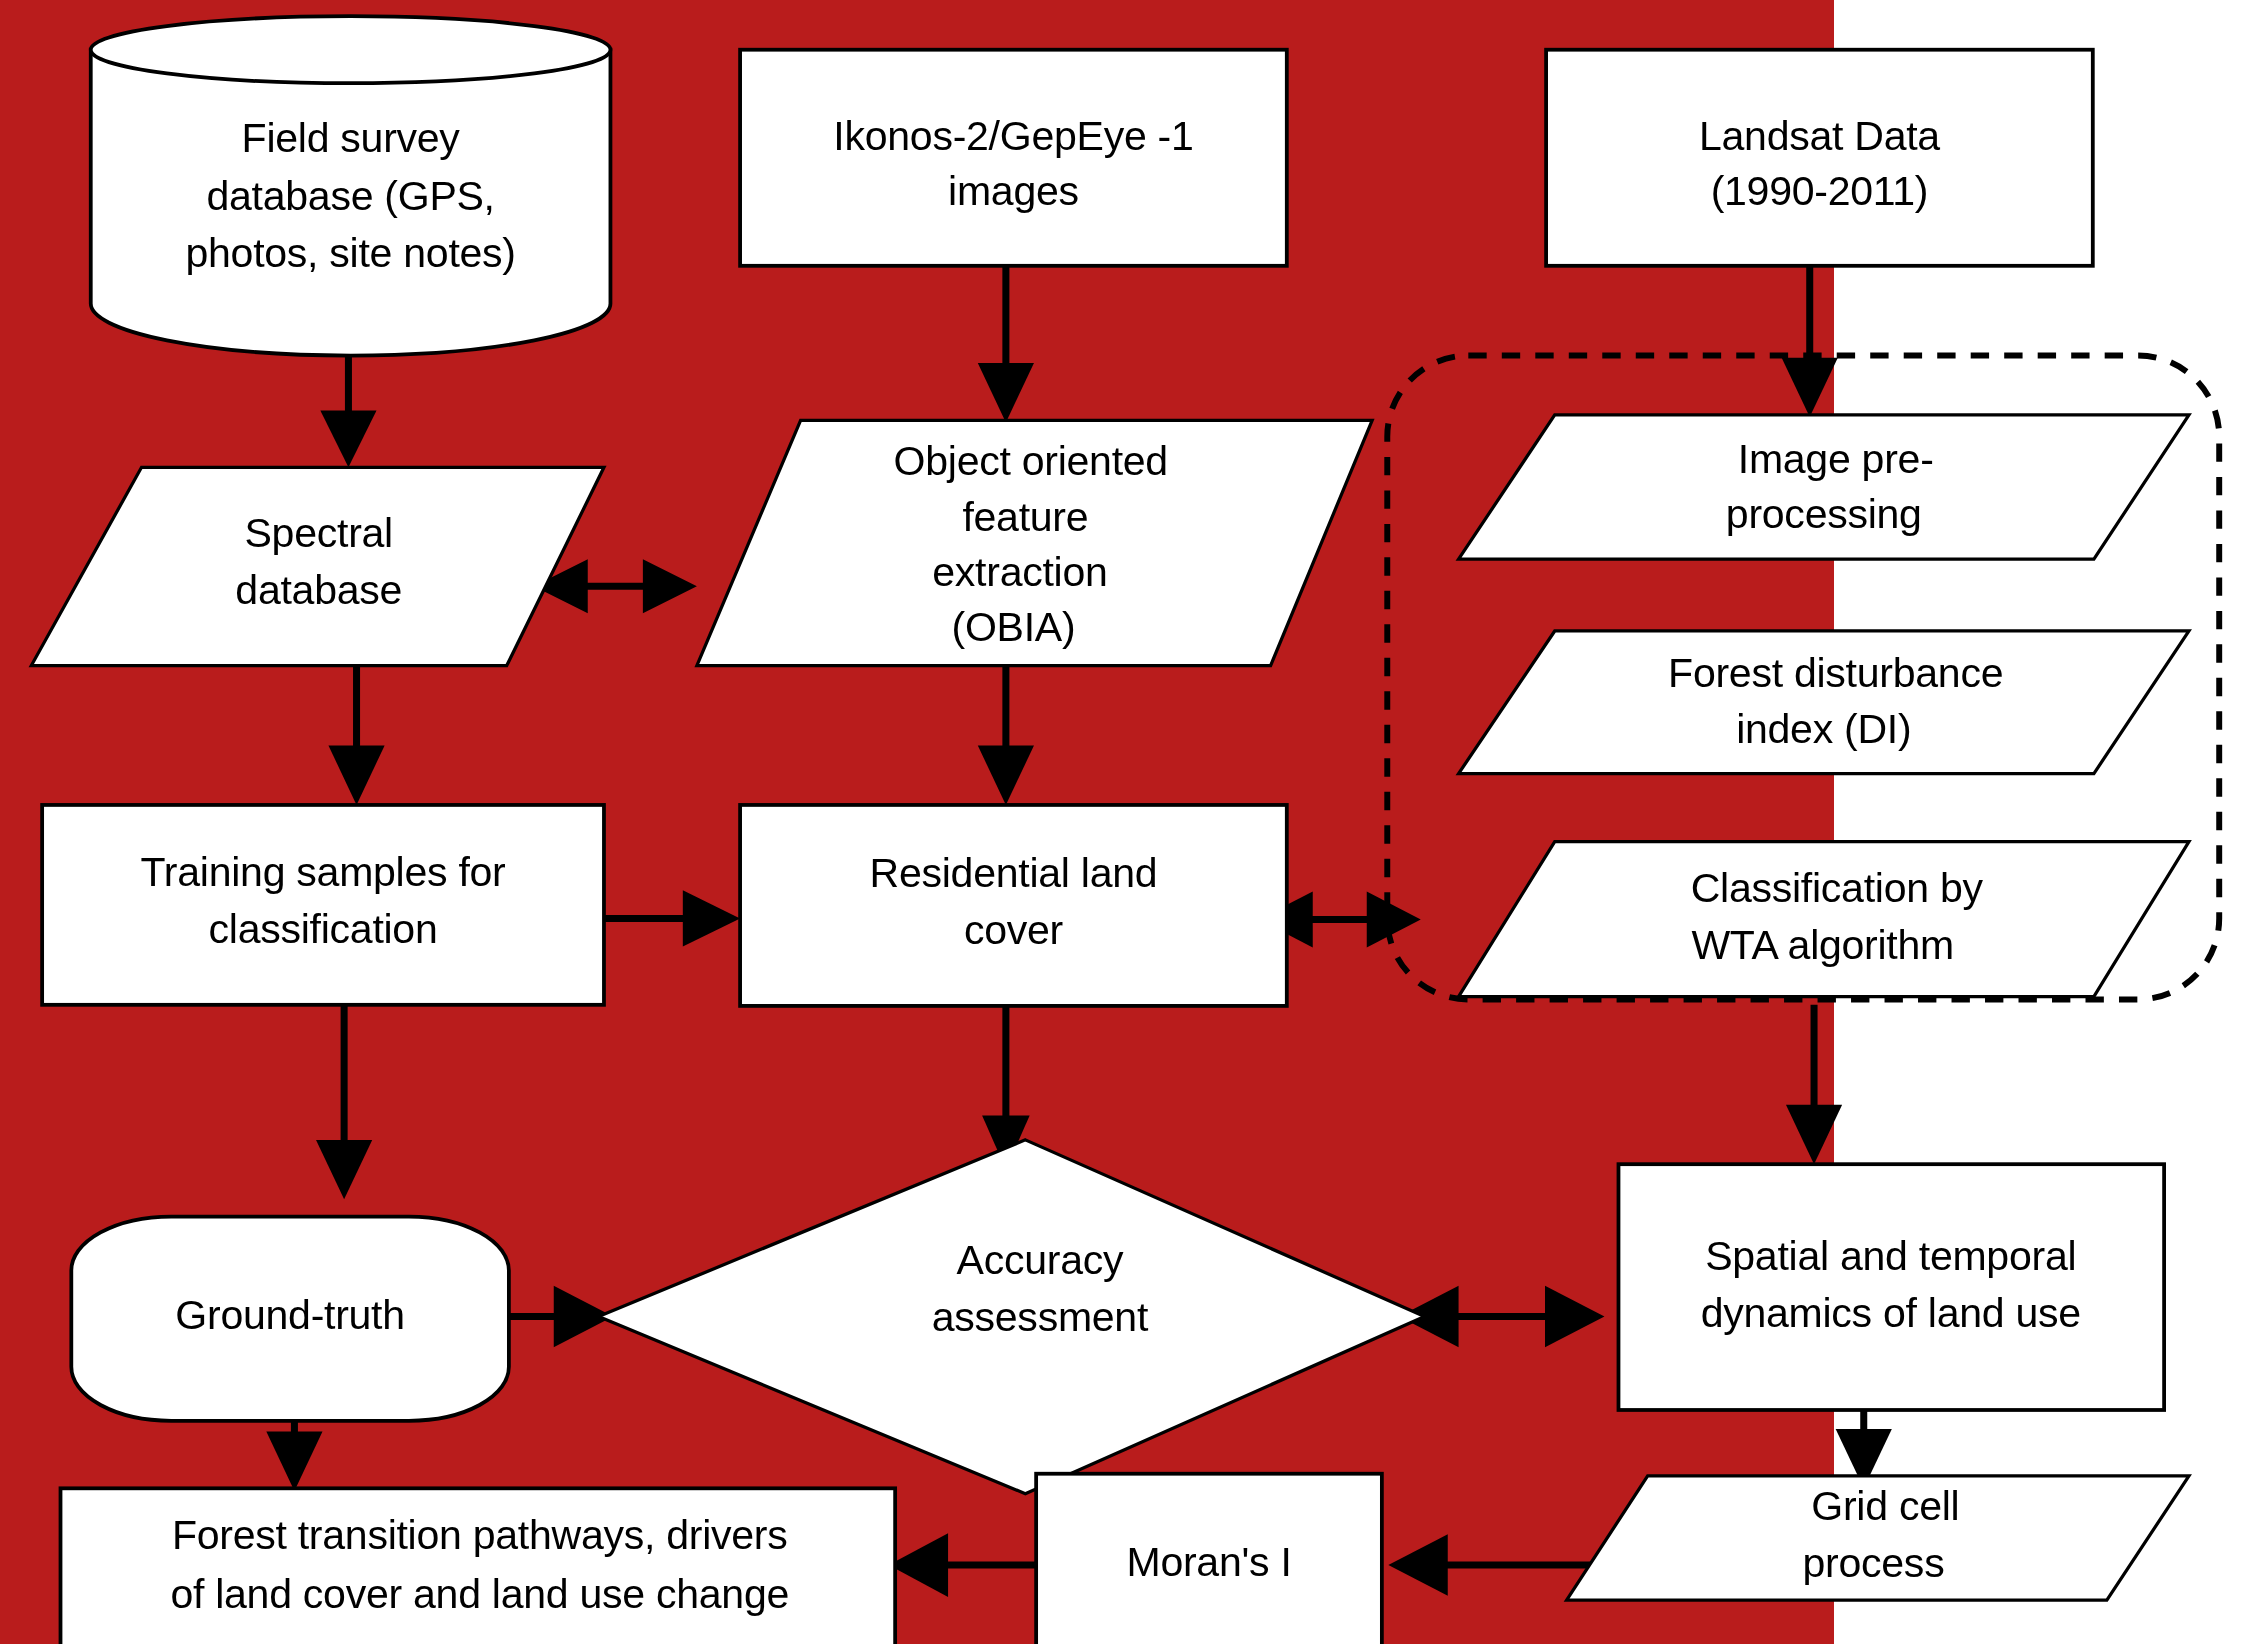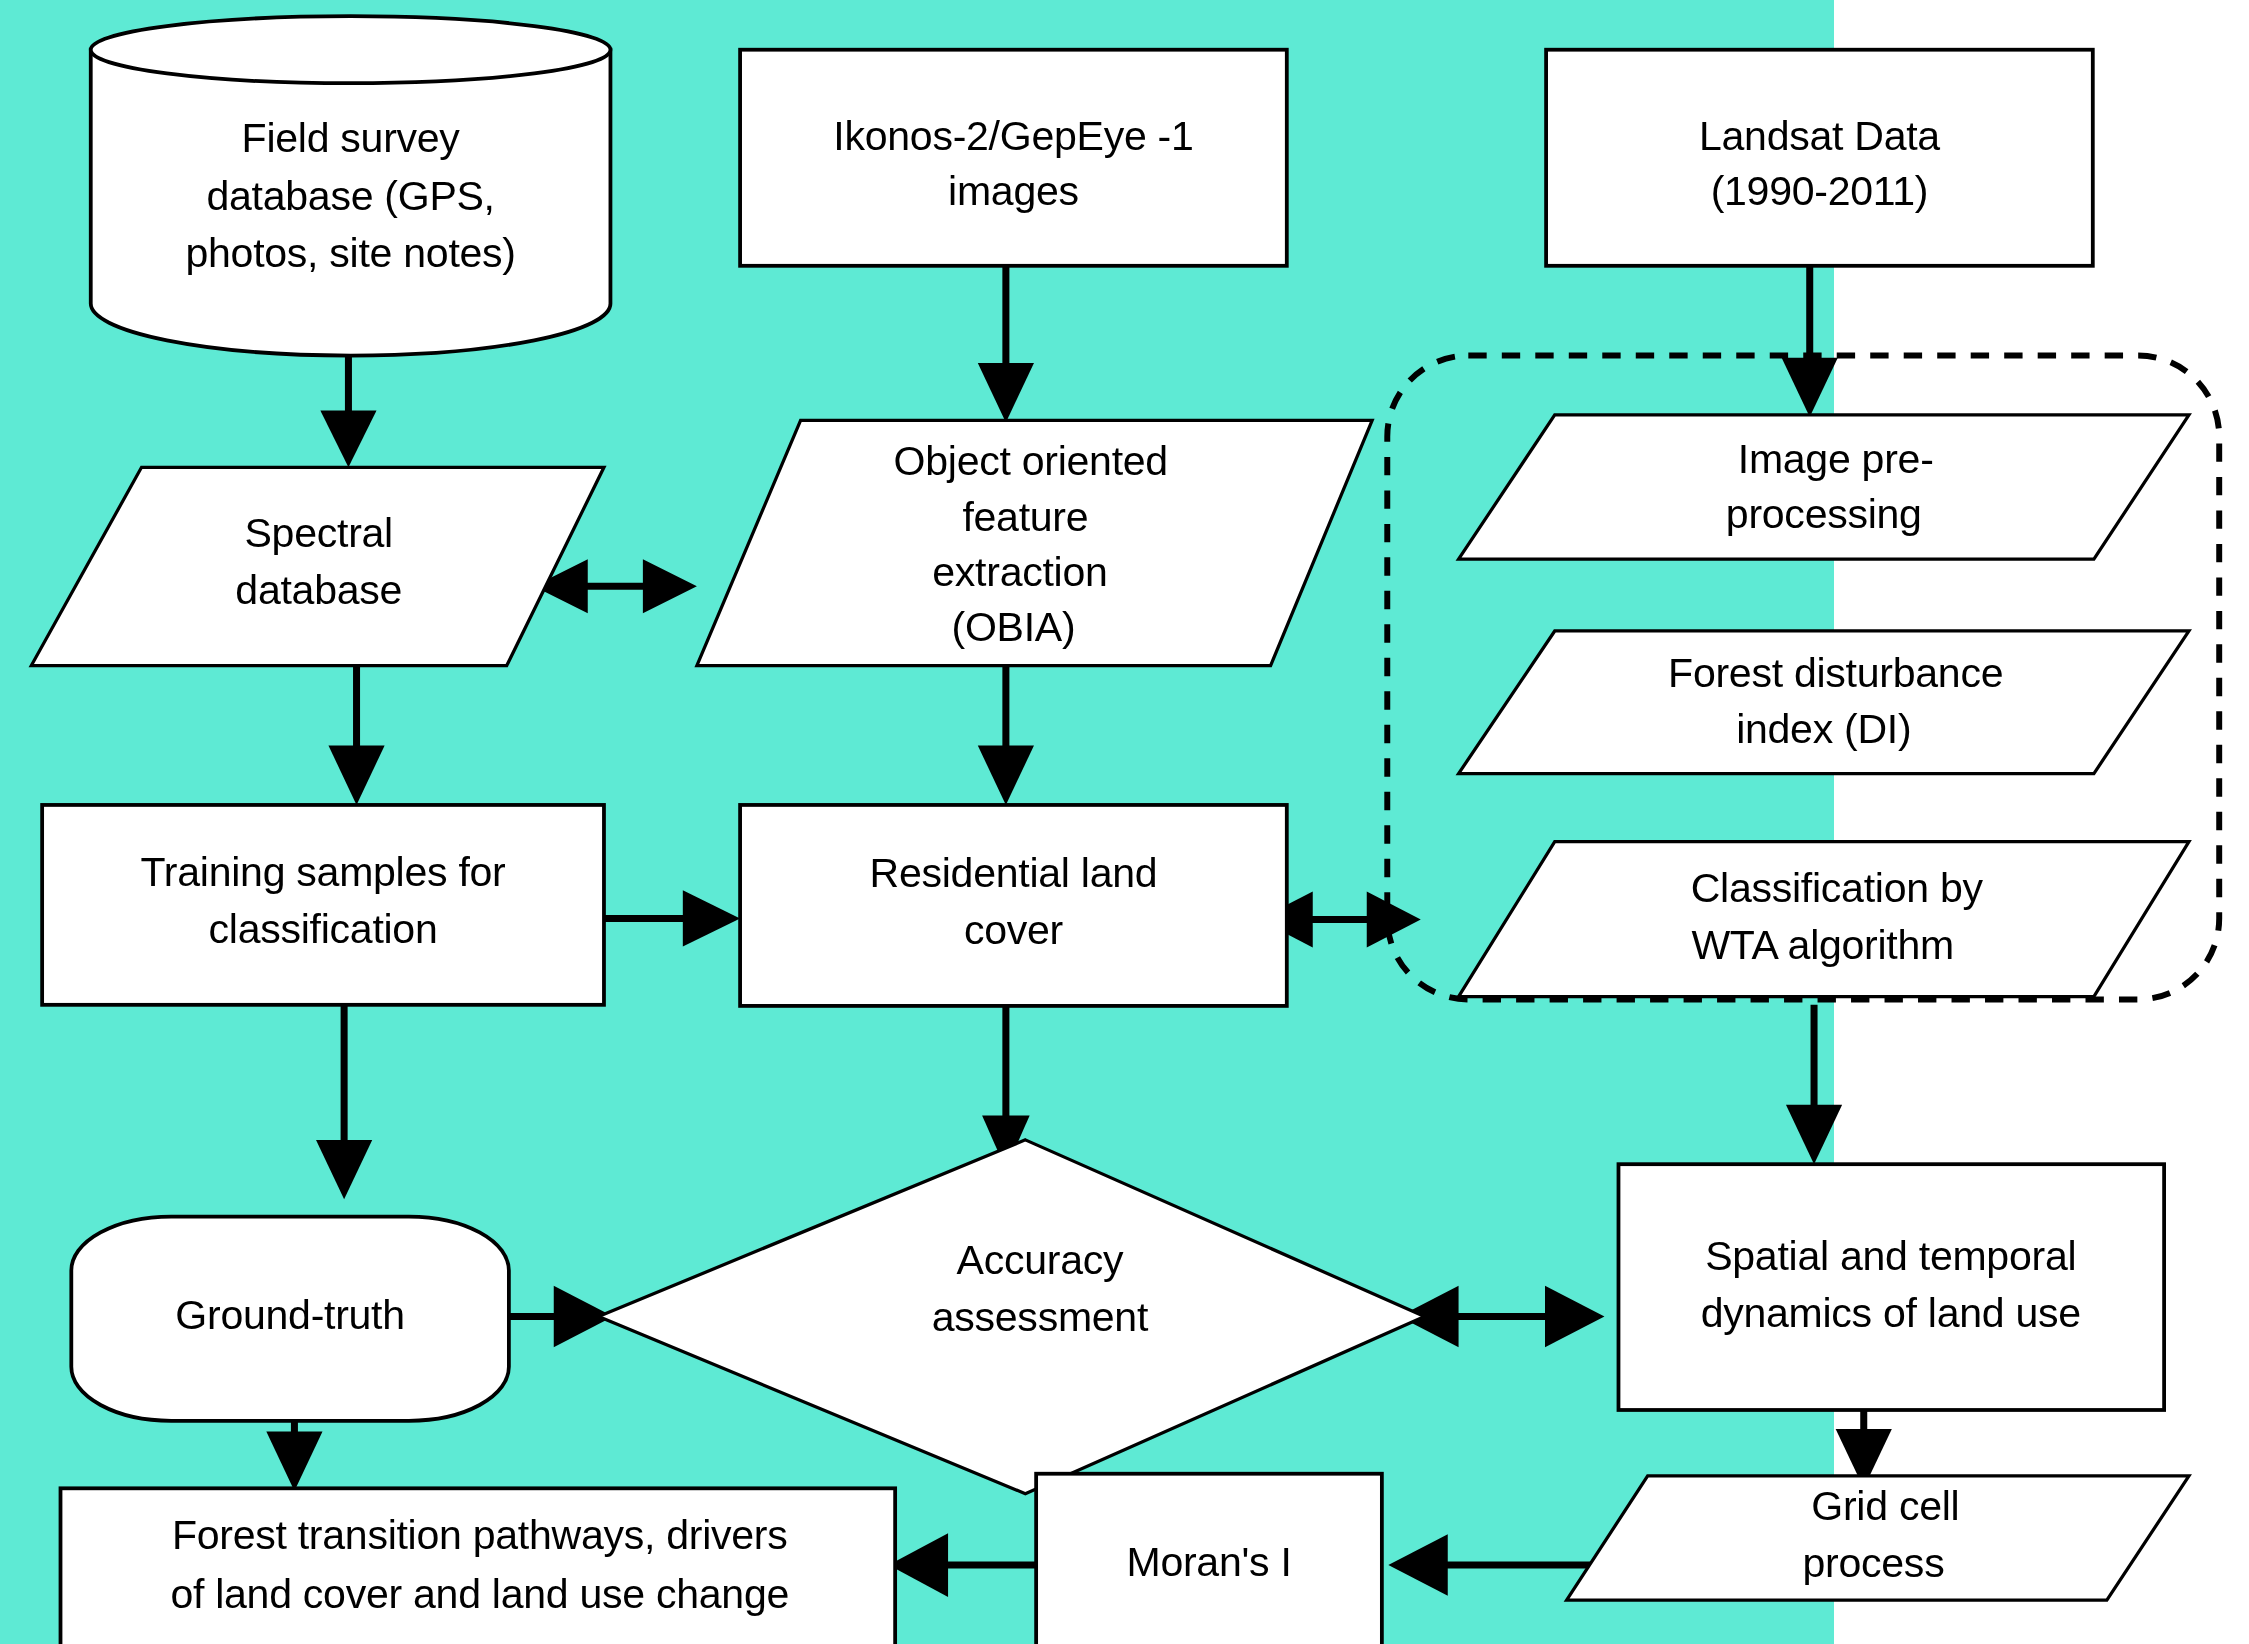--- a/index.html
+++ b/index.html
@@ -10,21 +10,21 @@
   body {
     width: 2250px;
     height: 1645px;
     font-family: "Liberation Sans", sans-serif;
     overflow: hidden;
   }
   #diagram-root {
     position: relative;
     width: 1834px;
     height: 1645px;
-    background: #5eead4;
+    background: #b91c1c;
   }
   svg.flow {
     display: block;
     width: 2250px;
     height: 1645px;
   }
   .shape-stroke {
     stroke: #000000;
     stroke-width: 7;
     fill: #ffffff;

